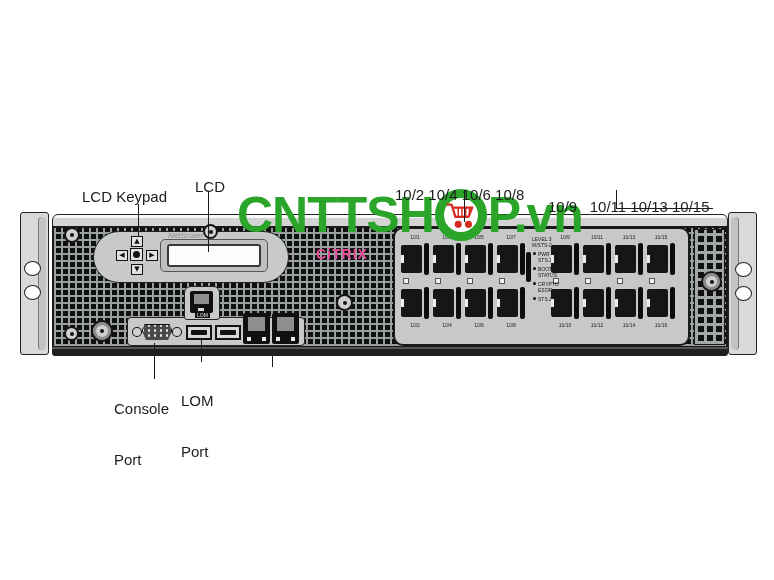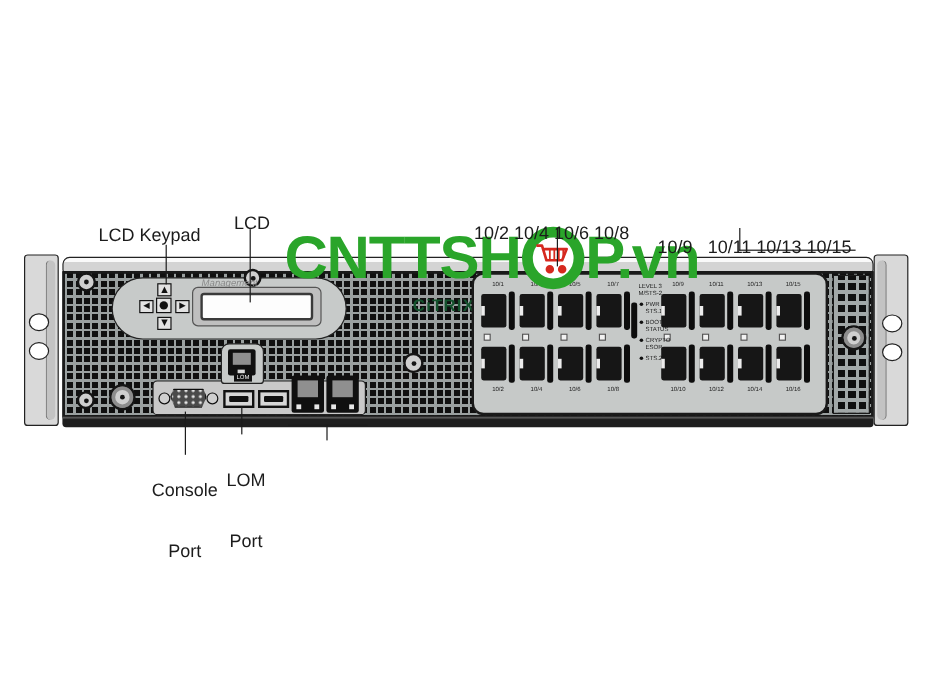--- a/index.html
+++ b/index.html
@@ -1,21 +1,21 @@
 <!DOCTYPE html>
 <html><head>
 <meta charset="utf-8">
 <style>
   html,body{margin:0;padding:0;background:#fff;}
   .stage{position:relative;width:774px;height:580px;background:#ffffff;overflow:hidden;
          font-family:"Liberation Sans",sans-serif;}
 
   
   .callout{position:absolute;color:#1c1c1c;font-size:15px;line-height:17px;white-space:pre;z-index:10;}
-  .callout.center{text-align:center;}
+  .callout.center{}
   .line{position:absolute;background:#1c1c1c;z-index:10;}
   .vline{width:1px;}
   .hline{height:1px;}
 
   
   .ear{position:absolute;top:212px;width:27px;height:141px;background:#d9d9d9;
        border:1.5px solid #222;border-radius:3px;z-index:1;}
   .ear::after{content:"";position:absolute;top:4px;bottom:4px;width:7px;background:#c3c3c3;
        border-left:1px solid #777;border-radius:4px;right:2px;}
   .ear.right::after{left:2px;right:auto;border-left:none;border-right:1px solid #777;}
@@ -45,22 +45,22 @@
         color:#111;font-size:7px;line-height:8px;text-align:center;box-sizing:border-box;
         font-family:"DejaVu Sans",sans-serif;z-index:3;}
   .kcenter{position:absolute;width:13px;height:13px;border:1.5px solid #111;background:#e2e2e2;
         display:flex;align-items:center;justify-content:center;box-sizing:border-box;z-index:3;}
   .kcenter span{width:7px;height:7px;border-radius:50%;background:#111;}
   .netscaler{position:absolute;left:168px;top:231px;font-size:8px;font-style:italic;color:#8a8a8a;z-index:3;}
   .lcd-bezel{position:absolute;left:160px;top:239px;width:108px;height:33px;background:#bfbfbf;
         border:1px solid #555;border-radius:5px;z-index:3;box-sizing:border-box;}
   .lcd-screen{position:absolute;left:6px;top:4px;right:6px;bottom:4px;background:#fdfdfd;
         border:2px solid #3a3a3a;border-radius:3px;}
-  .citrix{position:absolute;left:316px;top:246px;font-size:14px;font-weight:bold;color:#14532d;
-        letter-spacing:1px;z-index:2;margin-left:28px;}
+  .citrix{position:absolute;left:316px;top:246px;font-size:14px;font-weight:bold;color:#ec4899;
+        letter-spacing:1px;z-index:2;}
 
   
   .lom-tab{position:absolute;left:184px;top:286px;width:36px;height:34px;background:#c7cac9;
         border:1.5px solid #222;border-radius:7px 7px 3px 3px;z-index:3;box-sizing:border-box;}
   .lom-rj{position:absolute;left:5px;top:4px;width:23px;height:22px;background:#101010;border-radius:2px;}
   .lom-rj::before{content:"";position:absolute;left:4px;top:3px;width:15px;height:10px;background:#8f8f8f;}
   .lom-rj::after{content:"";position:absolute;left:8px;bottom:2px;width:6px;height:3px;background:#d9d9d9;}
   .lom-sticker{position:absolute;left:10px;bottom:1px;width:15px;height:6px;background:#111;color:#eee;
         font-size:5px;line-height:6px;text-align:center;}
 
@@ -143,21 +143,21 @@
   <div class="screw big" style="left:701px;top:271px;width:17px;height:17px;"></div>
 
   <div class="lcd-panel"></div>
   <div class="kbtn" style="left:131px;top:236px;"><span>▲</span></div>
   <div class="kbtn" style="left:116px;top:250px;"><span>◀</span></div>
   <div class="kcenter" style="left:130px;top:248px;">
       <span></span>
     </div>
   <div class="kbtn" style="left:146px;top:250px;"><span>▶</span></div>
   <div class="kbtn" style="left:131px;top:264px;"><span>▼</span></div>
-  <div class="netscaler">Management</div>
+  <div class="netscaler">NetScaler</div>
   <div class="lcd-bezel">
     <div class="lcd-screen"></div>
   </div>
   <div class="citrix">CiTRIX</div>
 
   <div class="lom-tab">
     <div class="lom-rj"></div>
     <div class="lom-sticker">LOM</div>
   </div>
 

